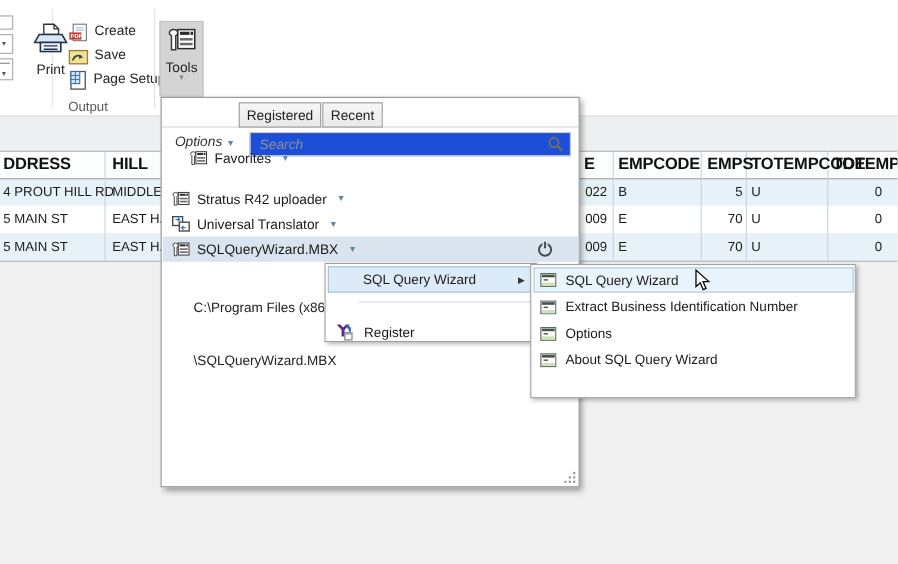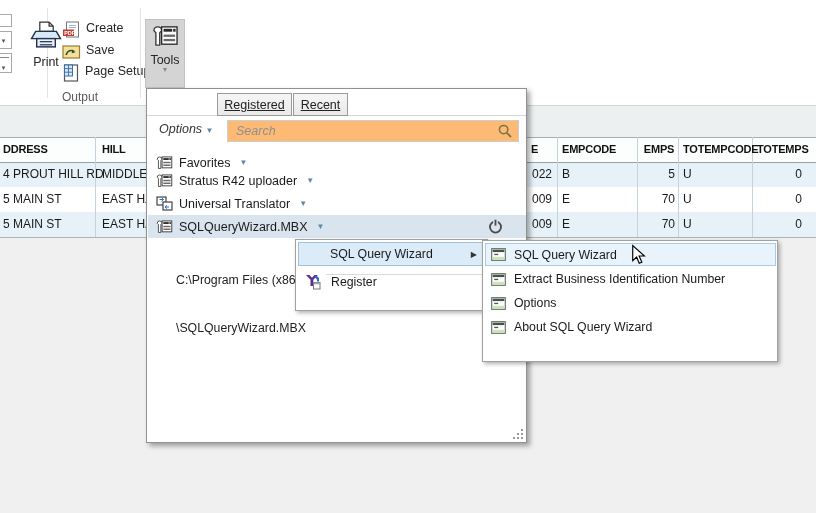--- a/index.html
+++ b/index.html
@@ -17,31 +17,31 @@
   #group-label{position:absolute;left:10px;top:90px;width:140px;text-align:center;font-size:12px;color:#5a5a5a;}
   #tools-btn{position:absolute;left:145px;top:19px;width:40px;height:69px;background:#d4d4d4;border:1px solid #c2c2c2;text-align:center;}
   #tools-btn .arrow{color:#8a8a8a;font-size:8px;line-height:6px;}
 
   
   .t-row{position:absolute;left:0;width:816px;height:25px;}
   .hline{position:absolute;left:0;width:816px;height:1px;}
   .t-vsep{position:absolute;top:137px;height:100px;width:1px;background:#c5d4dc;}
   .t-col{position:absolute;top:137px;}
   .t-col div{height:25px;line-height:25px;font-size:12px;color:#1a1a1a;white-space:nowrap;}
-  .t-col .th{font-weight:bold;font-size:11px;letter-spacing:-0.2px;color:#111;}
+  .t-col .th{font-weight:bold;font-size:15px;letter-spacing:-0.2px;color:#111;}
 
   
   #popup{position:absolute;left:146px;top:88px;width:381px;height:355px;background:#fff;border:1px solid #919191;box-shadow:3px 3px 5px rgba(0,0,0,.35);z-index:5;}
   .tabstrip{position:absolute;left:0;top:0;width:100%;height:27px;border-bottom:1px solid #d6d6d6;}
   .tab{position:absolute;font-size:12.5px;color:#222;text-align:center;cursor:default;}
   .tab.active{top:0;height:28px;line-height:26px;background:#fff;border:1px solid #8a8a8a;border-bottom:none;z-index:2;}
-  .tab.inactive{top:4px;height:23px;line-height:22px;background:linear-gradient(#f6f6f6,#e9e9e9);border:1px solid #9a9a9a;text-decoration:underline;}
+  .tab.inactive{top:4px;height:23px;line-height:22px;background:linear-gradient(#f6f6f6,#e9e9e9);border:1px solid #9a9a9a;}
   #options-label{position:absolute;left:12px;top:33px;font-size:12.5px;font-style:italic;color:#333;}
   .dd-arrow{color:#6288a5;font-size:8px;}
-  #search-box{position:absolute;left:80px;top:31px;width:292px;height:22px;border:1px solid #cdcdcd;background:#fdba74;}
+  #search-box{position:absolute;left:80px;top:31px;width:292px;height:22px;border:1px solid #cdcdcd;background:#1d4ed8;}
   #search-box input{position:absolute;left:0;top:0;width:270px;height:20px;border:none;outline:none;font-size:12.5px;padding:0 0 0 8px;background:transparent;}
   #search-box input::placeholder{font-style:italic;color:#8f8f8f;}
   .list-item{position:absolute;left:1px;width:378px;height:23px;display:flex;align-items:center;}
   .list-item .lbl{font-size:12.5px;color:#1a1a1a;margin-left:6px;}
   .list-item .dd-arrow{margin-left:9px;}
   .list-item.selected{background:#dae4ee;}
   .icon-slot{width:17px;height:16px;margin-left:8px;}
   #path-block{position:absolute;left:29px;top:151px;font-size:12.3px;color:#222;line-height:16px;white-space:pre;}
   #grip{position:absolute;right:3px;bottom:3px;width:10px;height:10px;}
   #grip i{position:absolute;width:2px;height:2px;background:#9a9a9a;}
@@ -243,21 +243,21 @@
       <span>Options</span>
       <span class="dd-arrow">▼</span>
     </div>
     <div id="search-box">
       <input type="text" placeholder="Search" style="">
       <svg class="abs" style="right:5px;top:3px;" width="15" height="15">
           <use href="#i-magnifier"></use>
         </svg>
     </div>
 
-    <div class="list-item" style="top:62px;">
+    <div class="list-item" style="top:43px;margin-left:16px;">
       <svg class="icon-slot" viewBox="0 0 28 26">
           <use href="#i-toolpanel"></use>
         </svg>
       <span class="lbl">Favorites</span>
       <span class="dd-arrow">▼</span>
     </div>
     <div class="list-item" style="top:80px;">
       <svg class="icon-slot" viewBox="0 0 28 26">
           <use href="#i-toolpanel"></use>
         </svg>
@@ -296,21 +296,21 @@
         <i style="right:4px;bottom:4px;"></i>
     </div>
   </div>
 
   <div class="menu" style="left:295px;top:239px;width:193px;height:72px;z-index:8;">
     <div class="menu-item hl" style="top:2px;width:188px;height:24px;">
       <span style="margin-left:31px;">SQL Query Wizard</span>
       <span class="sub-arrow">▶</span>
     </div>
     <div class="msep" style="left:30px;right:4px;top:34px;"></div>
-    <div class="menu-item" style="top:28px;width:188px;height:27px;">
+    <div class="menu-item" style="top:48px;width:188px;height:27px;">
       <svg style="margin-left:6px;" width="17" height="16">
           <use href="#i-register"></use>
         </svg>
       <span style="margin-left:10px;">Register</span>
     </div>
   </div>
 
   <div class="menu" style="left:482px;top:240px;width:296px;height:122px;z-index:9;">
     <div class="menu-item hl2" style="top:2px;width:291px;height:23px;">
       <svg style="margin-left:5px;" width="15" height="13">

